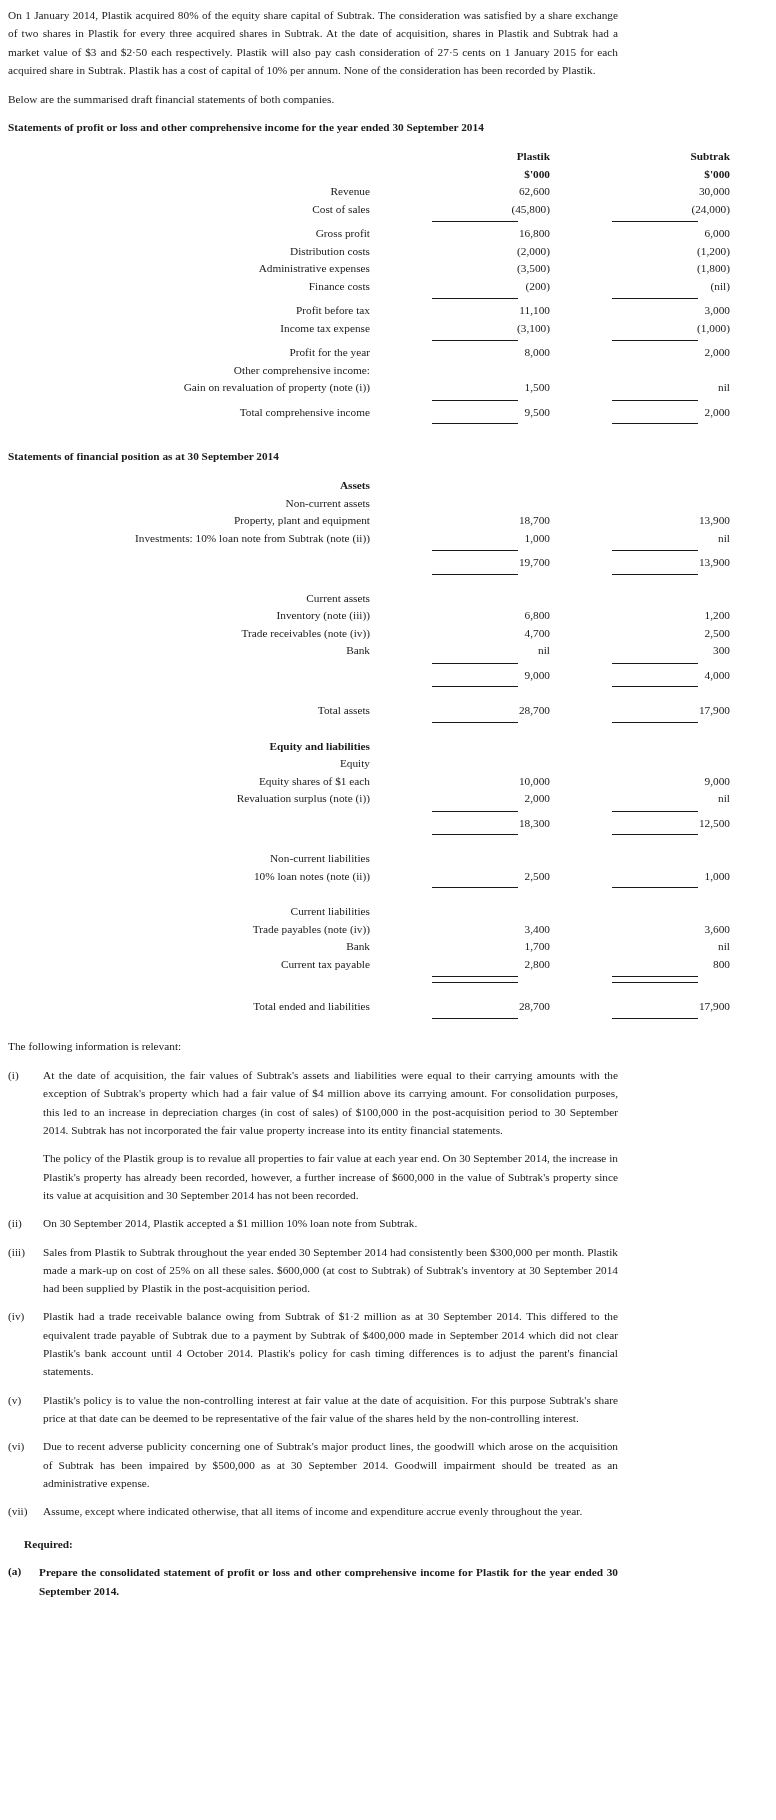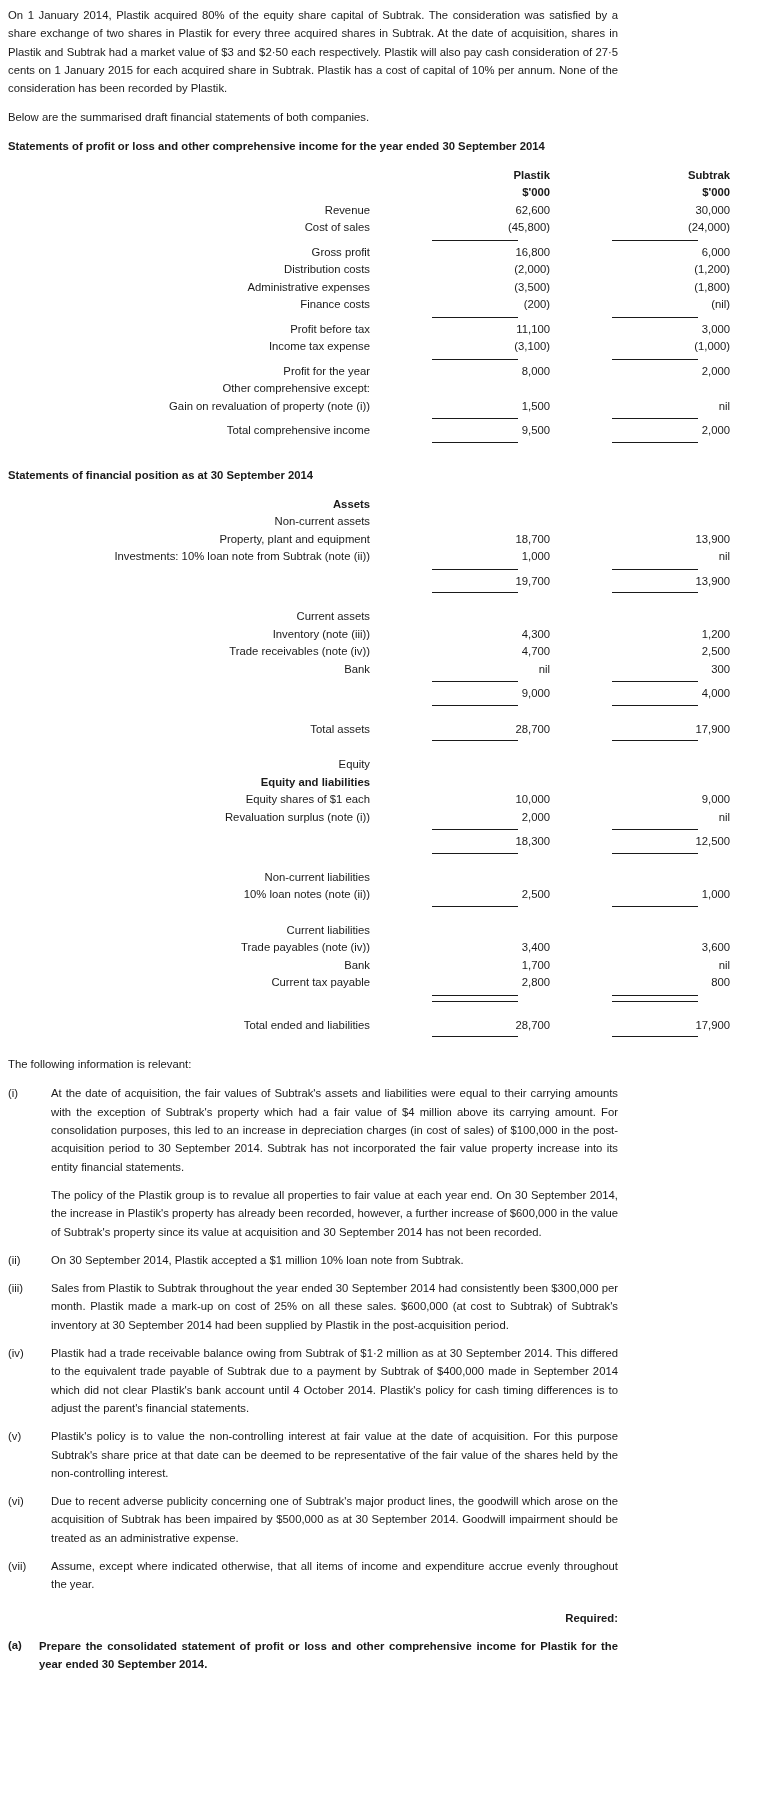--- a/index.html
+++ b/index.html
@@ -11,20 +11,21 @@
     width: 776px;
     font-family: "Liberation Sans", sans-serif;
     color: #1a1a1a;
     font-size: 11.3px;
     line-height: 1.42;
   }
   .page {
     width: 628px;
     box-sizing: border-box;
     padding: 6px 10px 10px 8px;
+    font-family: Liberation Serif, serif;
   }
   p.para {
     margin: 0 0 11px 0;
     text-align: justify;
     line-height: 1.62;
   }
   p.para.nojust { text-align: left; }
 
   .section-head {
     font-weight: bold;
@@ -84,27 +85,26 @@
     flex: 0 0 31px;
     text-align: left;
     line-height: 1.62;
   }
   .note-mark.wide { width: 31px; flex: 0 0 31px; }
   .note-body {
     flex: 1 1 auto;
     text-align: justify;
     line-height: 1.62;
   }
-  .note-body p { margin: 0 0 10px 12px; text-align: justify; }
+  .note-body p { margin: 0 0 10px 4px; text-align: justify; }
   .note-body p:last-child { margin-bottom: 0; }
 
   .required-head {
     font-weight: bold;
     margin: 16px 0 11px 16px;
-    text-align: right;
   }
   .req-row { display: flex; align-items: flex-start; }
   .req-mark { width: 31px; flex: 0 0 31px; font-weight: bold; }
   .req-body { flex: 1 1 auto; font-weight: bold; text-align: justify; line-height: 1.62; }
 </style>
 </head>
 <body>
 
 <div class="page">
 
@@ -186,21 +186,21 @@
         <td></td>
           <td class="num"><span></span></td>
           <td class="num"><span></span></td>
       </tr>
       <tr>
         <td class="label">Profit for the year</td>
         <td class="num">8,000</td>
         <td class="num">2,000</td>
       </tr>
       <tr>
-        <td class="label">Other comprehensive except:</td>
+        <td class="label">Other comprehensive income:</td>
         <td class="num"></td>
         <td class="num"></td>
       </tr>
       <tr>
         <td class="label">Gain on revaluation of property (note (i))</td>
         <td class="num">1,500</td>
         <td class="num">nil</td>
       </tr>
       <tr class="rule">
         <td></td>
@@ -269,21 +269,21 @@
       <tr class="spacer">
           <td colspan="3"></td>
         </tr>
       <tr>
         <td class="label">Current assets</td>
         <td class="num"></td>
           <td class="num"></td>
       </tr>
       <tr>
         <td class="label">Inventory (note (iii))</td>
-        <td class="num">4,300</td>
+        <td class="num">6,800</td>
         <td class="num">1,200</td>
       </tr>
       <tr>
         <td class="label">Trade receivables (note (iv))</td>
         <td class="num">4,700</td>
         <td class="num">2,500</td>
       </tr>
       <tr>
         <td class="label">Bank</td>
         <td class="num">nil</td>
@@ -314,26 +314,26 @@
       </tr>
       <tr class="rule rule-under">
         <td></td>
           <td class="num"><span></span></td>
           <td class="num"><span></span></td>
       </tr>
       <tr class="spacer">
           <td colspan="3"></td>
         </tr>
       <tr>
+        <td class="label bold">Equity and liabilities</td>
+        <td class="num"></td>
+          <td class="num"></td>
+      </tr>
+      <tr>
         <td class="label">Equity</td>
-        <td class="num"></td>
-          <td class="num"></td>
-      </tr>
-      <tr>
-        <td class="label bold">Equity and liabilities</td>
         <td class="num"></td>
           <td class="num"></td>
       </tr>
       <tr>
         <td class="label">Equity shares of $1 each</td>
         <td class="num">10,000</td>
         <td class="num">9,000</td>
       </tr>
       <tr>
         <td class="label">Revaluation surplus (note (i))</td>

